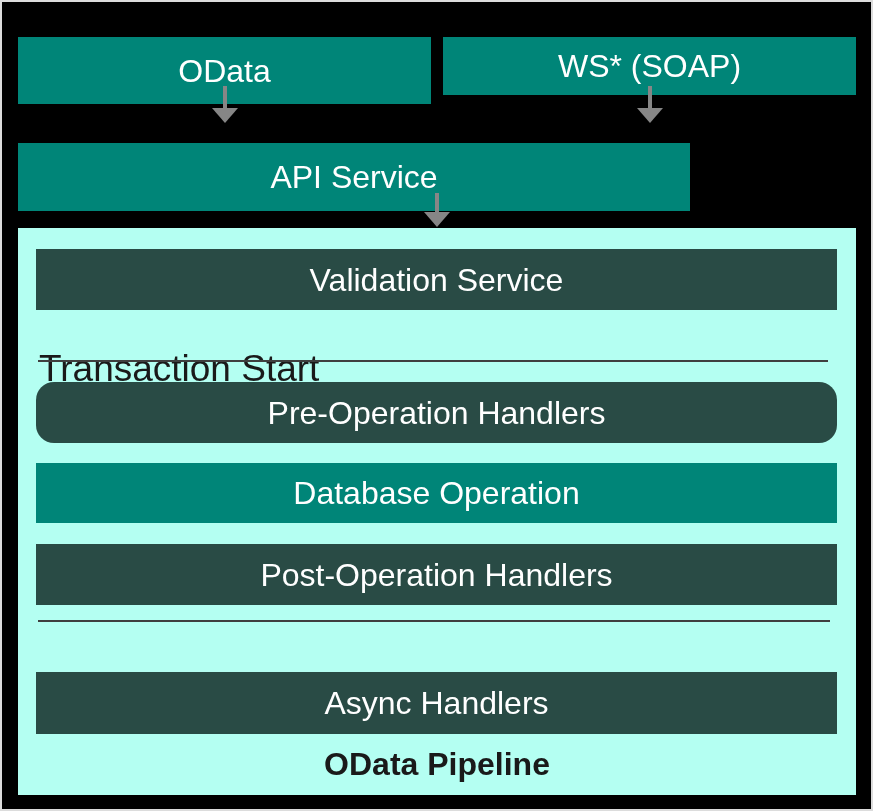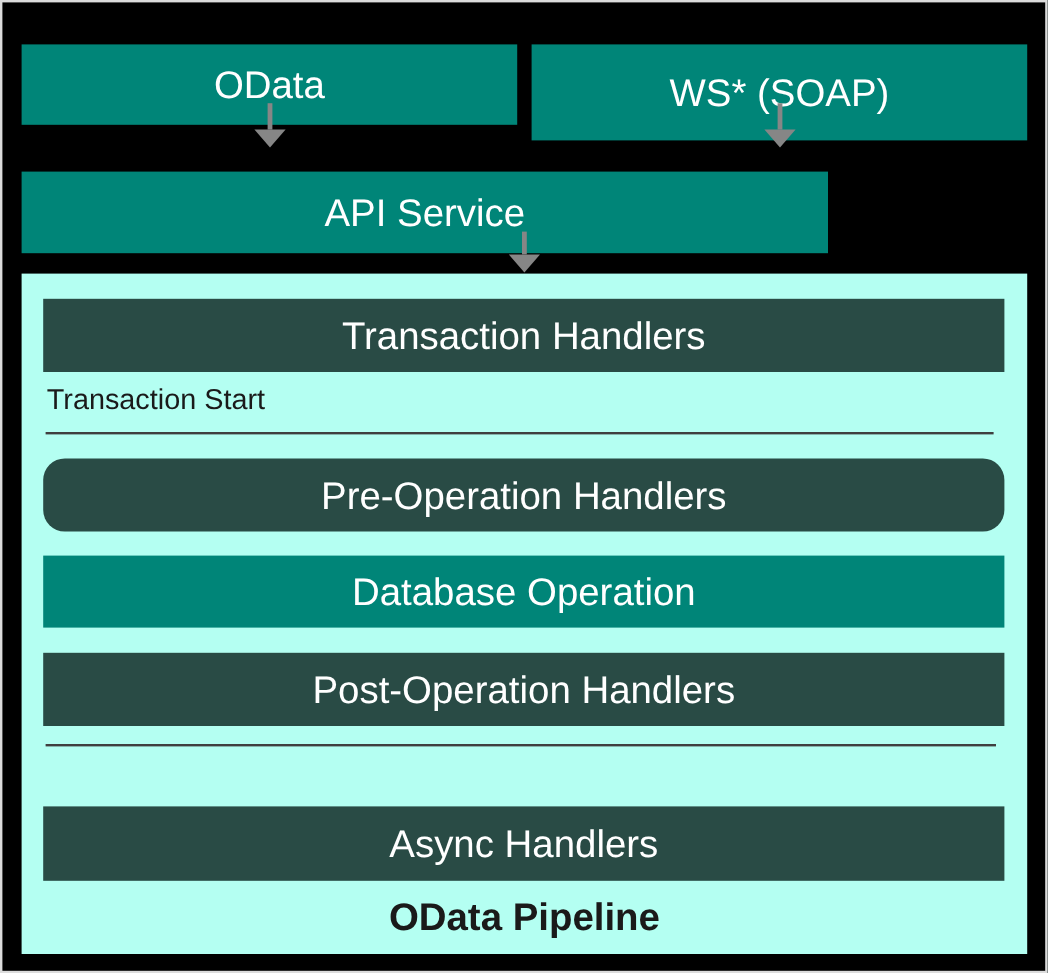--- a/index.html
+++ b/index.html
@@ -34,21 +34,21 @@
     color: var(--white-text);
     font-size: 32px;
     line-height: 1;
     white-space: nowrap;
     margin-top: 19px;
   }
   .box.teal { background: var(--teal); }
 
   
   .src-odata   { left: 16px;  top: 16px; width: 413px; height: 67px; }
-  .src-ws      { left: 441px; top: 16px; width: 413px; height: 80px; }
+  .src-ws      { left: 441px; top: 16px; width: 413px; height: 58px; }
   .api-service { left: 16px;  top: 122px; width: 672px; height: 68px; }
 
   
   .arrow {
     position: absolute;
     width: 26px;
     display: flex;
     flex-direction: column;
     align-items: center;
   }
@@ -88,23 +88,24 @@
   .stage.teal { background: var(--teal); }
   .stage-validation { top: 21px;  height: 61px; }
   .stage-preop      { top: 154px; height: 61px; border-radius: 18px; }
   .stage-dbop       { top: 235px; height: 60px; }
   .stage-postop     { top: 316px; height: 61px; }
   .stage-async      { top: 444px; height: 62px; }
 
   .trans-label {
     position: absolute;
     color: var(--dark-text);
-    font-size: 24px;
+    font-size: 37px;
     line-height: 1;
     white-space: nowrap;
+    margin-top: 28px;
   }
   .trans-start-label { left: 21px; top: 94px; }
   .trans-end-label   { left: 38px; top: 406px; }
 
   .divider {
     position: absolute;
     height: 0;
     border-top: 2px solid var(--divider);
   }
   .divider-start { left: 20px; top: 132px; width: 790px; }
@@ -147,21 +148,21 @@
   </div>
 
   <div class="arrow arrow-api">
     <div class="stem"></div>
     <div class="head"></div>
   </div>
 
   <div class="pipeline">
 
     <div class="stage dark stage-validation">
-      <span>Transaction Handlers</span>
+      <span>Validation Service</span>
     </div>
 
     <div class="trans-label trans-start-label">Transaction Start</div>
     <div class="divider divider-start"></div>
 
     <div class="stage dark stage-preop">
       <span>Pre-Operation Handlers</span>
     </div>
 
     <div class="stage teal stage-dbop">

